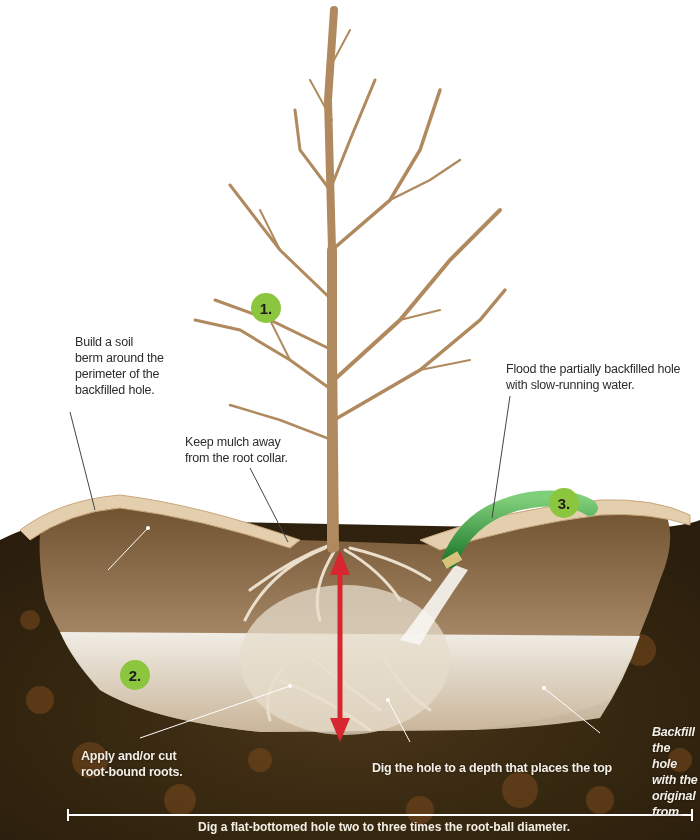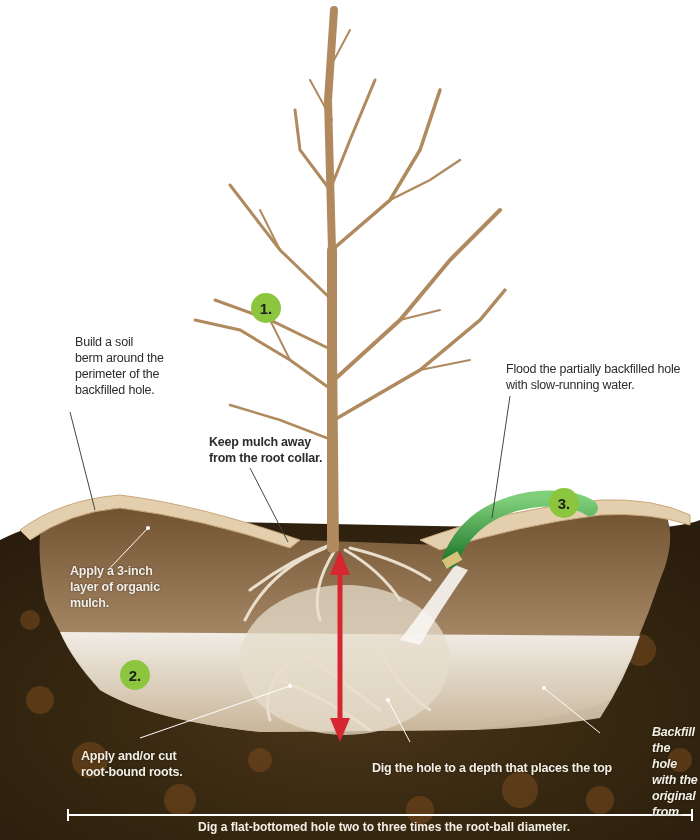--- a/index.html
+++ b/index.html
@@ -136,34 +136,29 @@
   <div class="badge" style="left:251px;top:293px;">1.</div>
   <div class="badge" style="left:120px;top:660px;">2.</div>
   <div class="badge" style="left:549px;top:488px;">3.</div>
 
   <div class="label dark" style="left:28px;top:334px;">
     <div>Build a soil</div>
     <div>berm around the</div>
     <div>perimeter of the</div>
     <div>backfilled hole.</div>
   </div>
-  <div class="label dark" style="left:162px;top:434px;font-weight:bold;">
+  <div class="label dark" style="left:138px;top:434px;">
     <div>Keep mulch away</div>
     <div>from the root collar.</div>
   </div>
   <div class="label dark" style="left:459px;top:361px;">
     <div>Flood the partially backfilled hole</div>
     <div>with slow-running water.</div>
   </div>
 
-  <div class="label light" style="left:23px;top:563px;">
-    <div>Apply a 3-inch</div>
-    <div>layer of organic</div>
-    <div>mulch.</div>
-  </div>
   <div class="label light" style="left:34px;top:748px;">
     <div>Apply and/or cut</div>
     <div>root-bound roots.</div>
   </div>
   <div class="label light" style="left:325px;top:760px;">
     <div>Dig the hole to a depth that places the top</div>
   </div>
   <div class="label light" style="left:605px;top:724px;font-style:italic;">
     <div>Backfill the</div>
     <div>hole with the</div>

